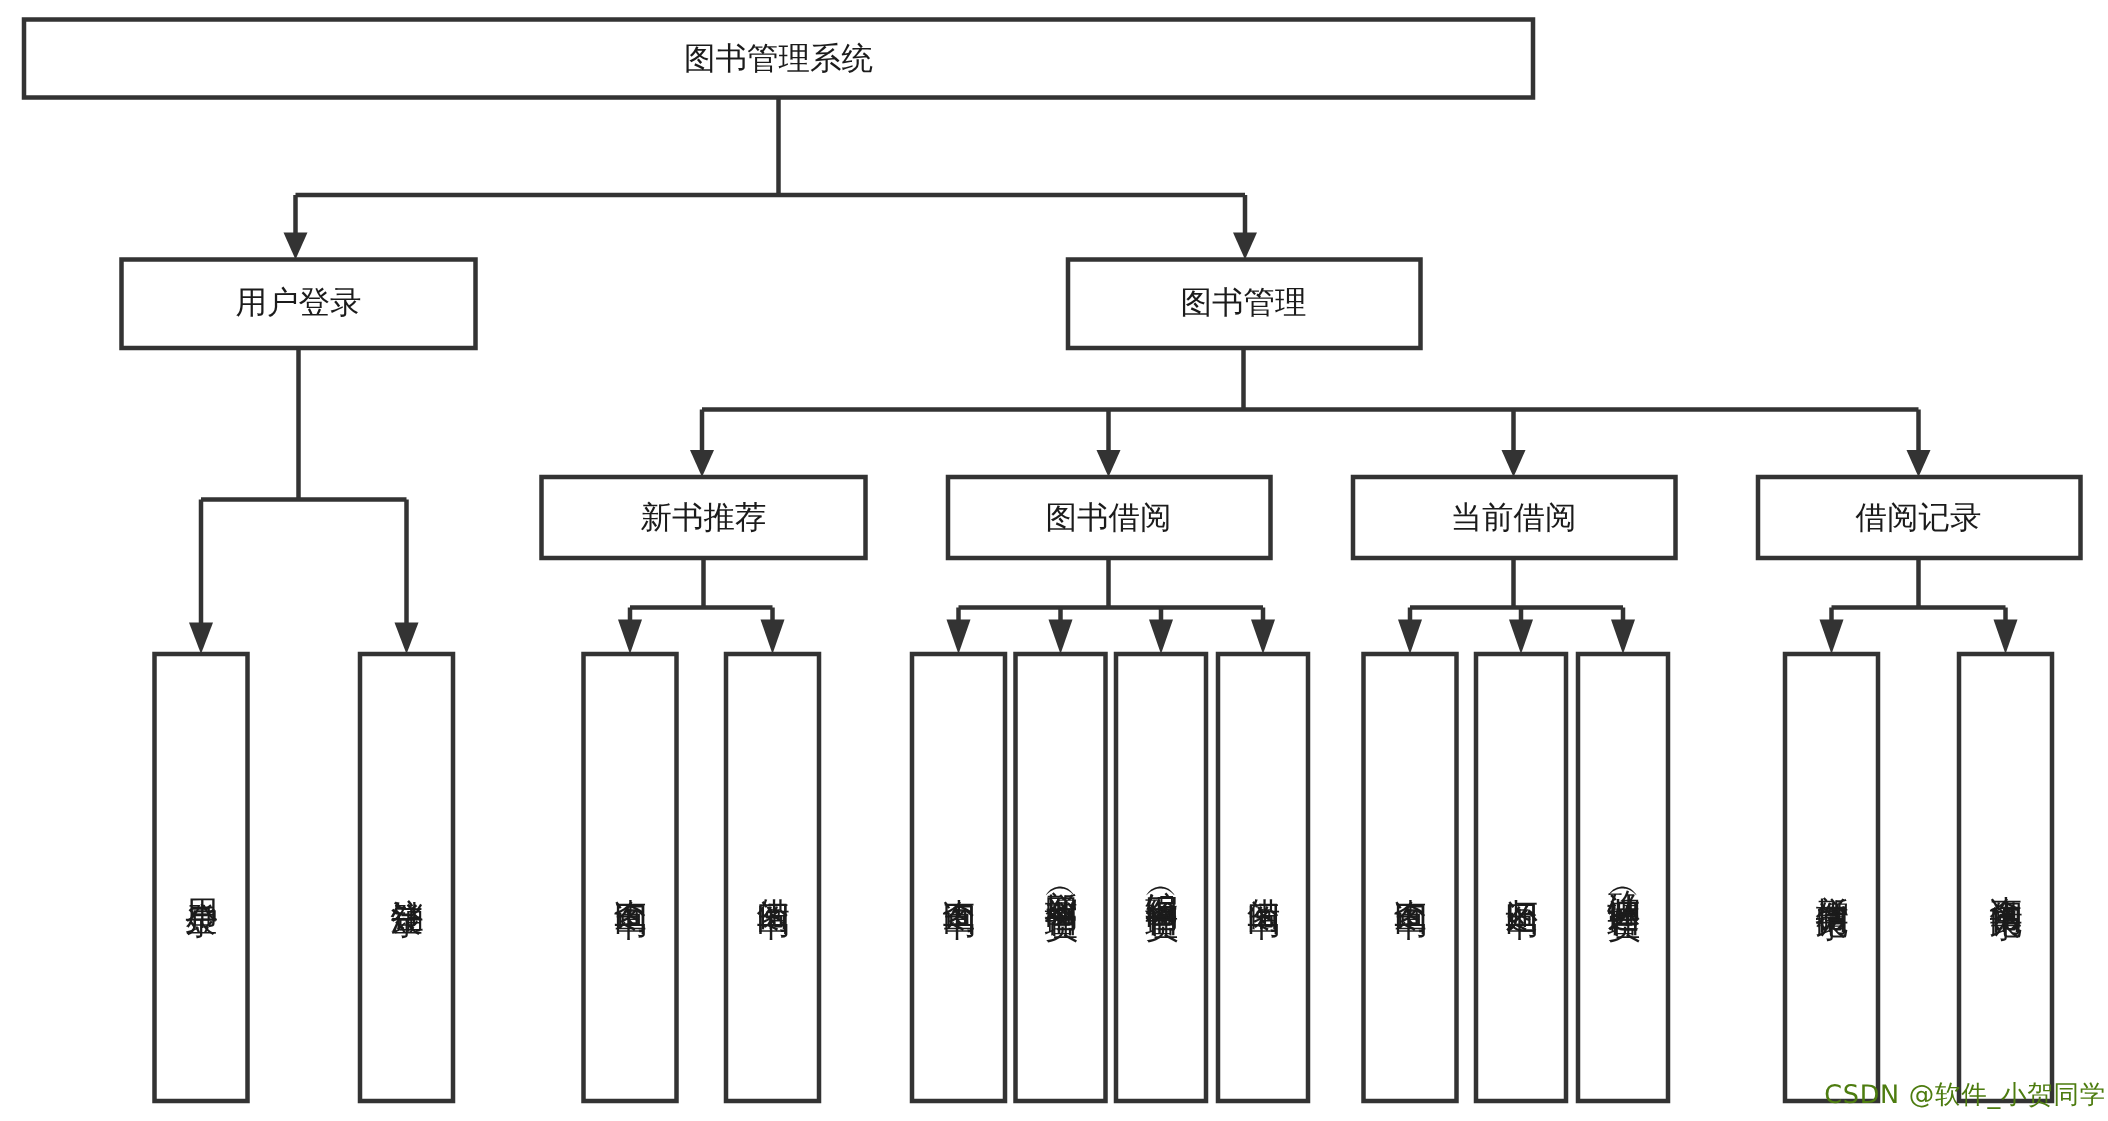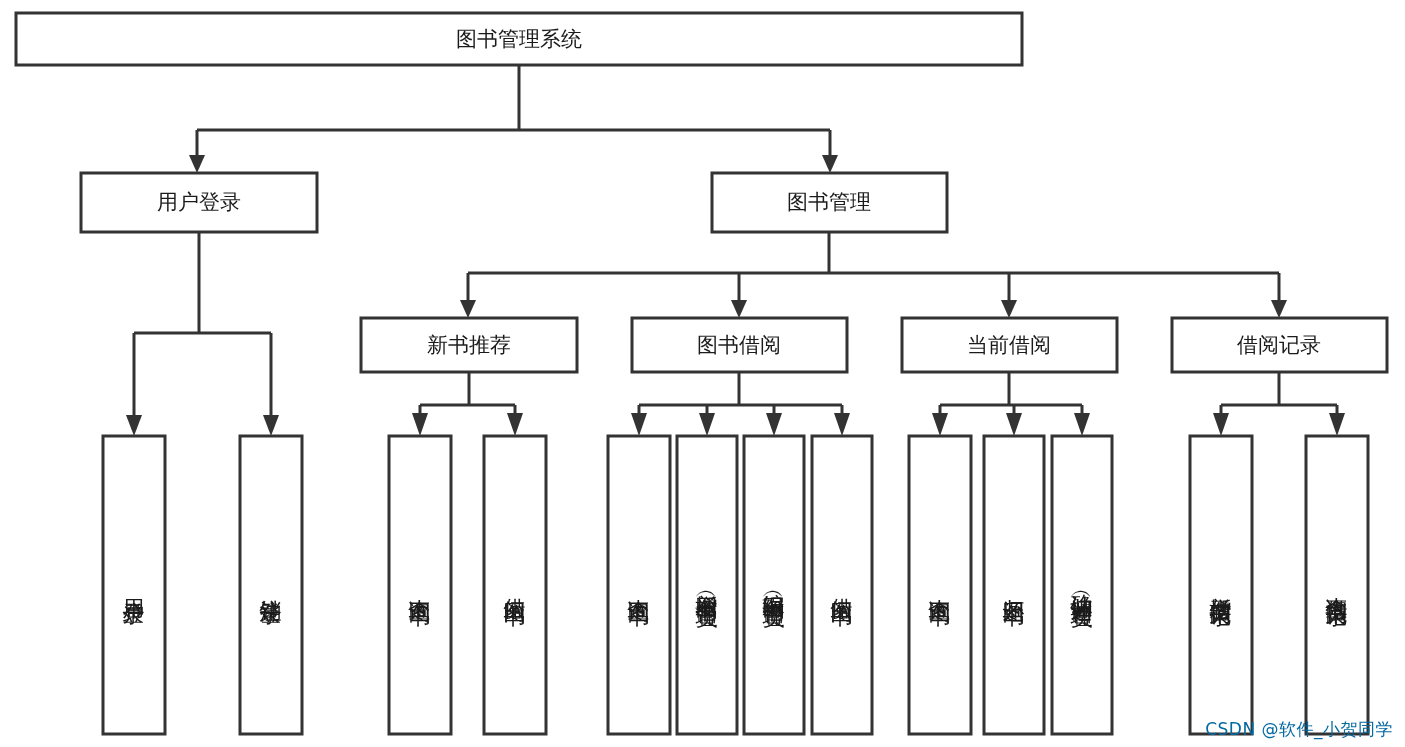--- a/index.html
+++ b/index.html
@@ -62,25 +62,25 @@
     font-family: "DejaVu Sans", "Liberation Sans", sans-serif;
     font-size: 22px;
     line-height: 1.05;
     letter-spacing: 2px;
     color: #1b1b1b;
     white-space: nowrap;
     text-align: center;
   }
   .watermark {
     position: absolute;
-    right: 12px;
+    right: 1px;
     bottom: 6px;
     font-family: "DejaVu Sans", "Liberation Sans", sans-serif;
     font-size: 17px;
-    color: #0369a1;
+    color: #4d7c0f;
     white-space: nowrap;
     letter-spacing: 0.5px;
   }
 </style>
 </head>
 <body>
 
 <div id="diagram-root">
 
   <svg id="flow" viewBox="0 0 1405 747" xmlns="http://www.w3.org/2000/svg">

